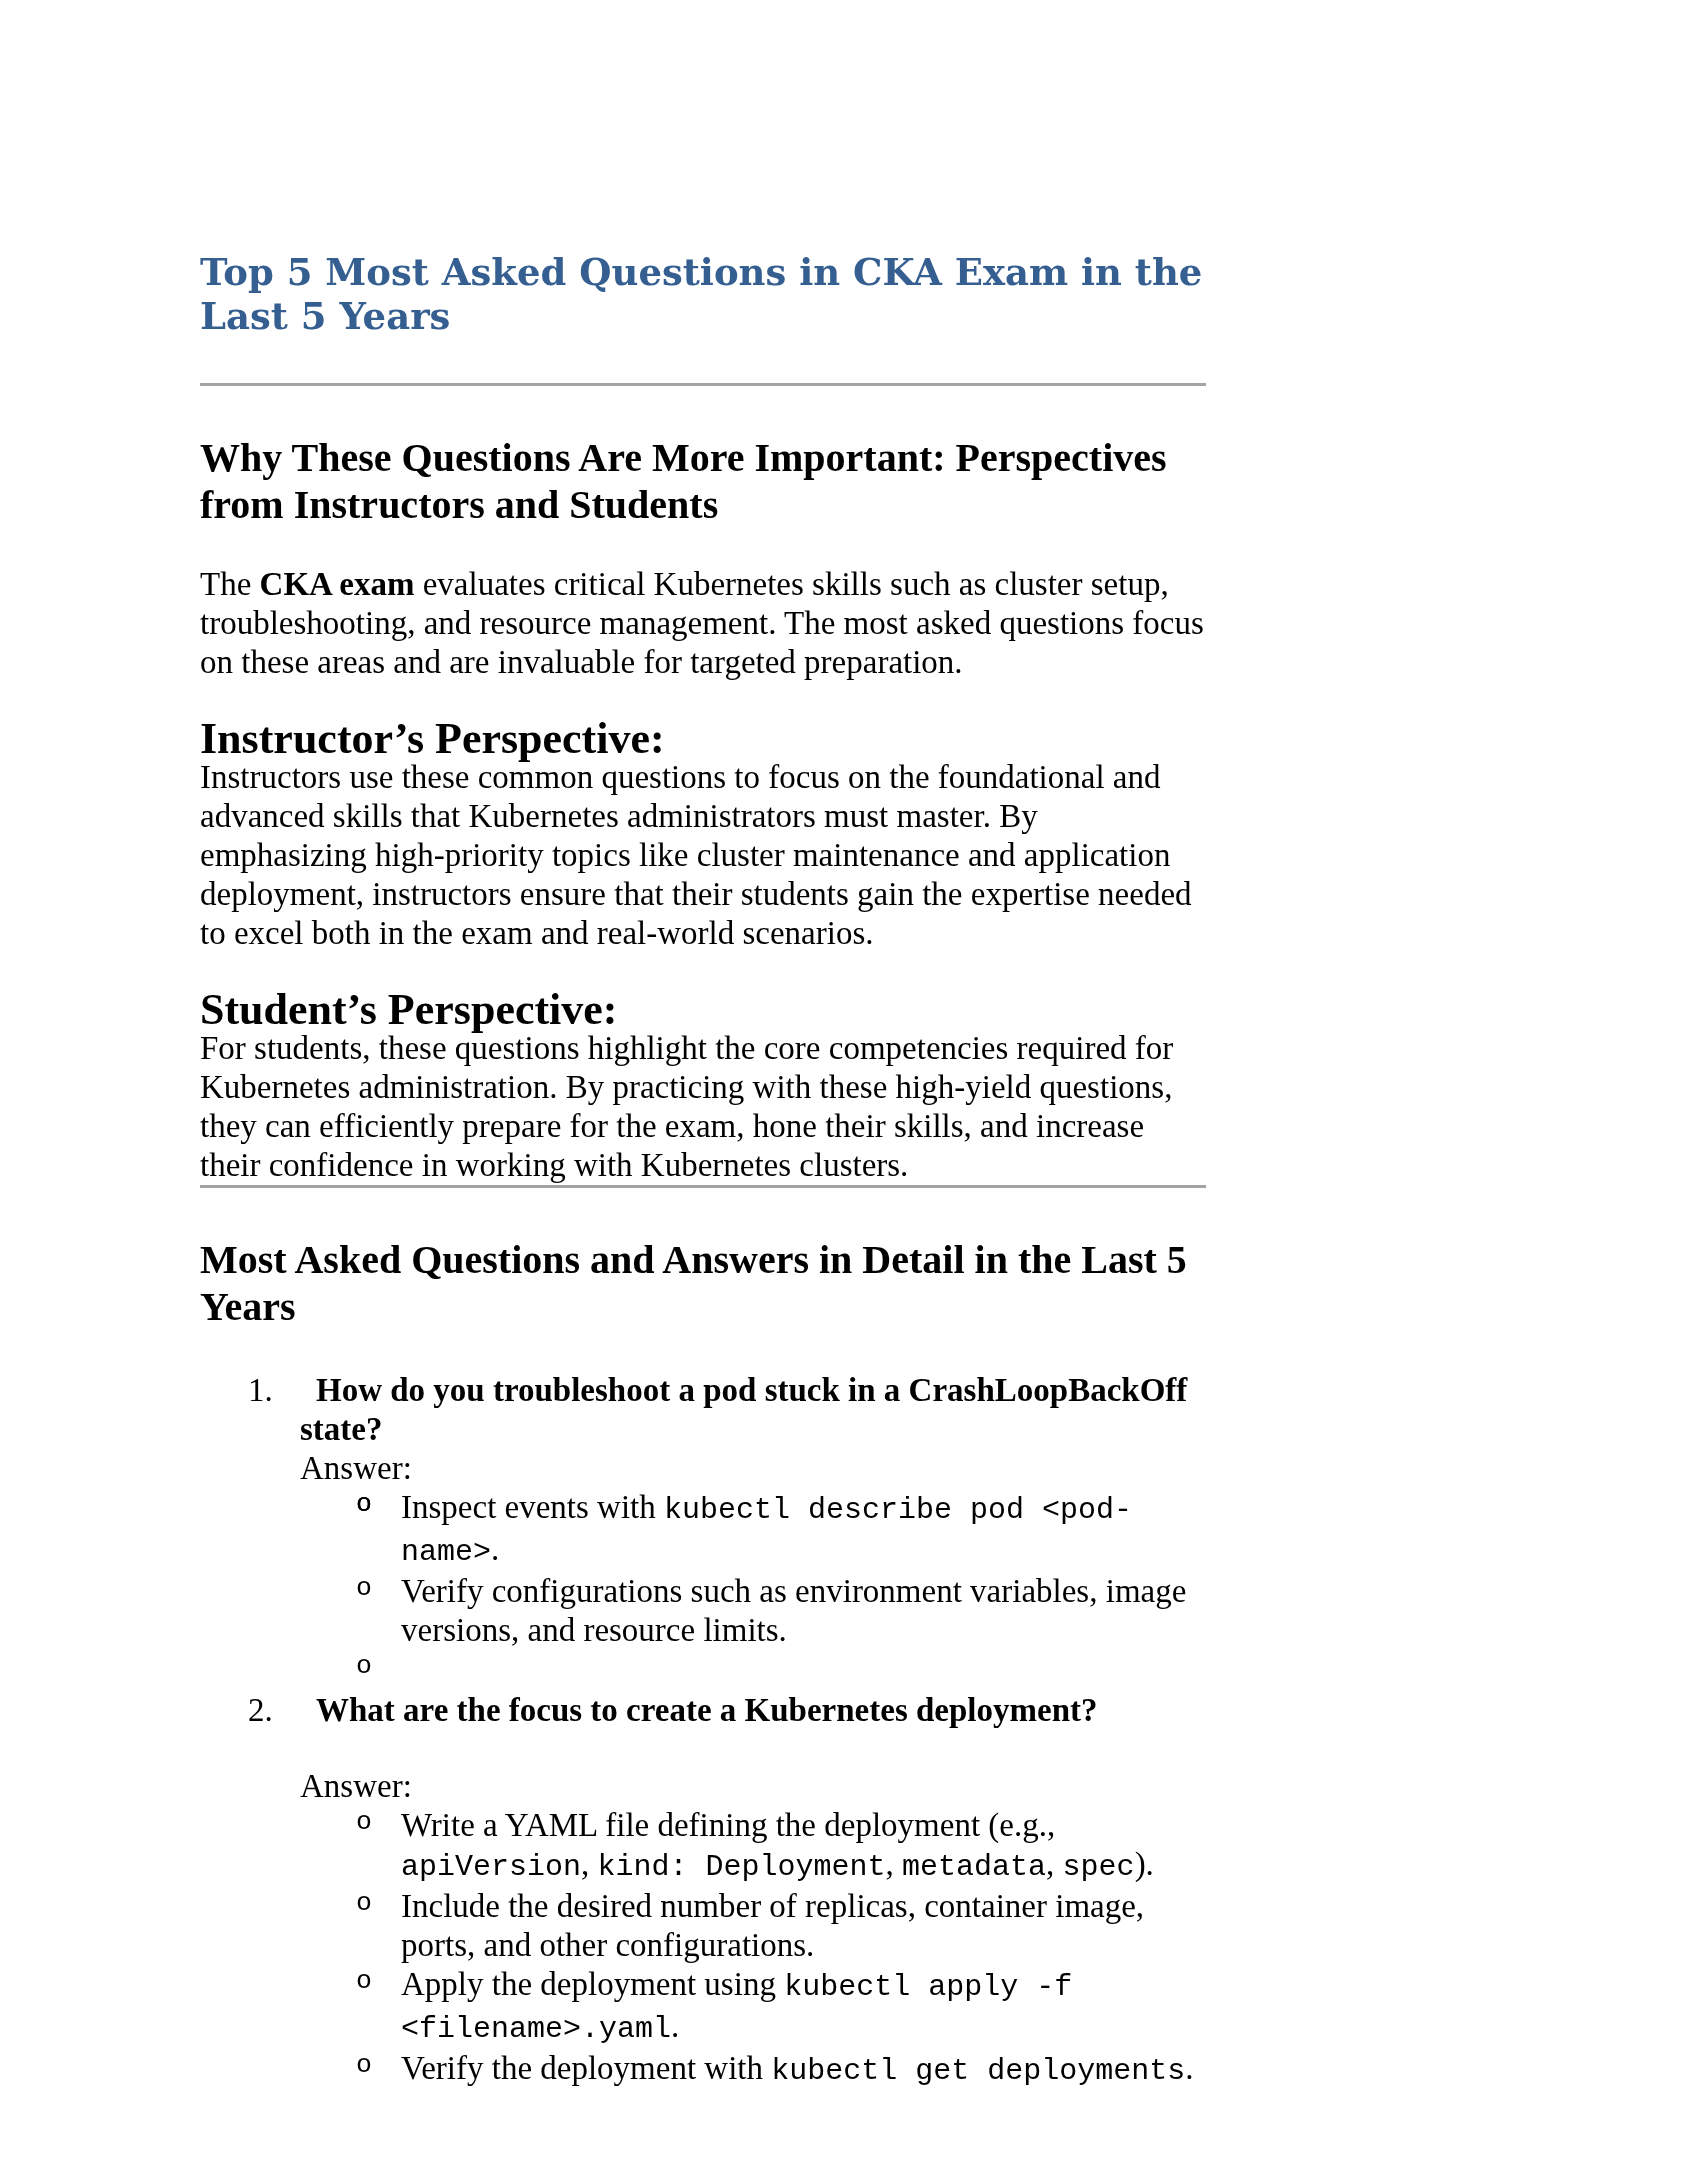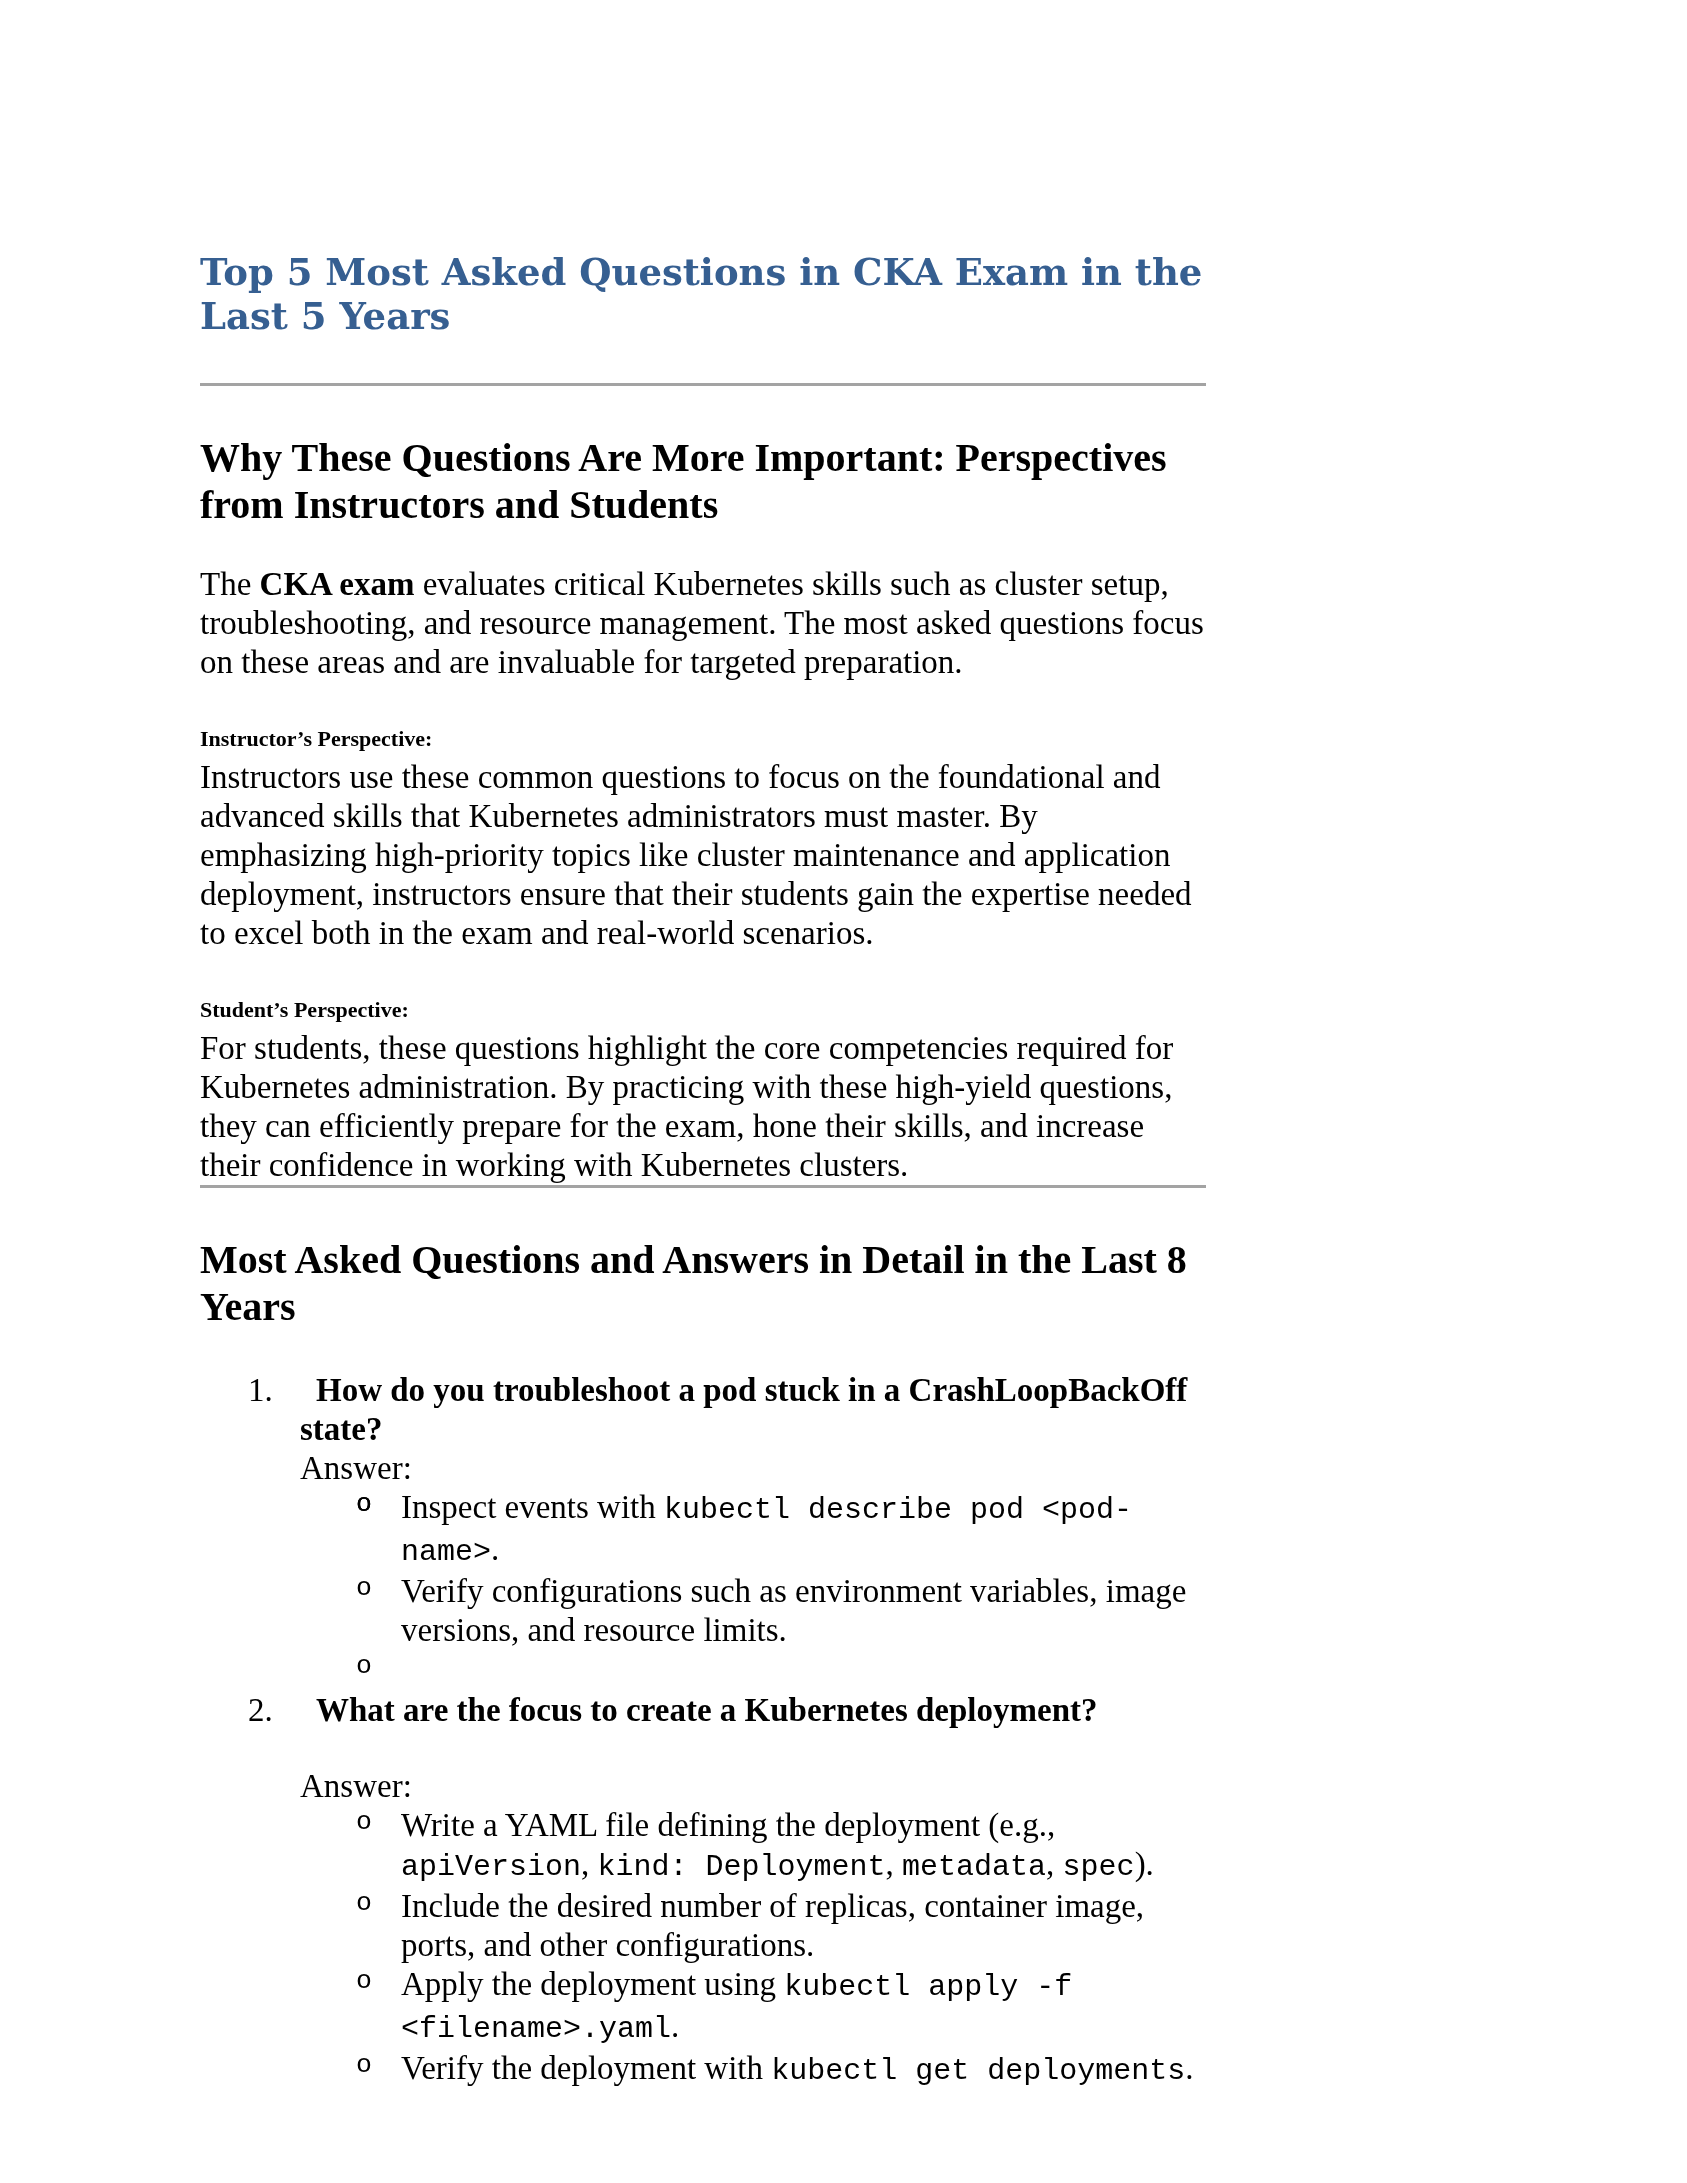--- a/index.html
+++ b/index.html
@@ -45,21 +45,21 @@
   .para {
     font-size: 33px;
     line-height: 39px;
     margin: 37px 0 0 0;
   }
   .para.tight {
     margin-top: 0;
   }
   .label {
     font-weight: bold;
-    font-size: 22px;
+    font-size: 44px;
     line-height: 39px;
     margin: 37px 0 0 0;
   }
   .divider-mid {
     margin-top: 51px;
   }
   .qa-list {
     margin-top: 41px;
   }
   .qa-item + .qa-item {
@@ -120,21 +120,21 @@
   <p class="para"><span>The </span><b>CKA exam</b><span> evaluates critical Kubernetes skills such as cluster setup, troubleshooting, and resource management. The most asked questions focus on these areas and are invaluable for targeted preparation.</span></p>
 
   <div class="label">Instructor’s Perspective:</div>
   <p class="para tight">Instructors use these common questions to focus on the foundational and advanced skills that Kubernetes administrators must master. By emphasizing high-priority topics like cluster maintenance and application deployment, instructors ensure that their students gain the expertise needed to excel both in the exam and real-world scenarios.</p>
 
   <div class="label">Student’s Perspective:</div>
   <p class="para tight">For students, these questions highlight the core competencies required for Kubernetes administration. By practicing with these high-yield questions, they can efficiently prepare for the exam, hone their skills, and increase their confidence in working with Kubernetes clusters.</p>
 
   <hr class="divider divider-mid">
 
-  <h2 class="section-heading">Most Asked Questions and Answers in Detail in the Last 8 Years</h2>
+  <h2 class="section-heading">Most Asked Questions and Answers in Detail in the Last 5 Years</h2>
 
   <div class="qa-list">
 
     <div class="qa-item">
       <div class="q-line">
         <span class="q-num">1.</span>
         <span class="q-text">How do you troubleshoot a pod stuck in a CrashLoopBackOff state?</span>
       </div>
       <div class="answer-label">Answer:</div>
 

